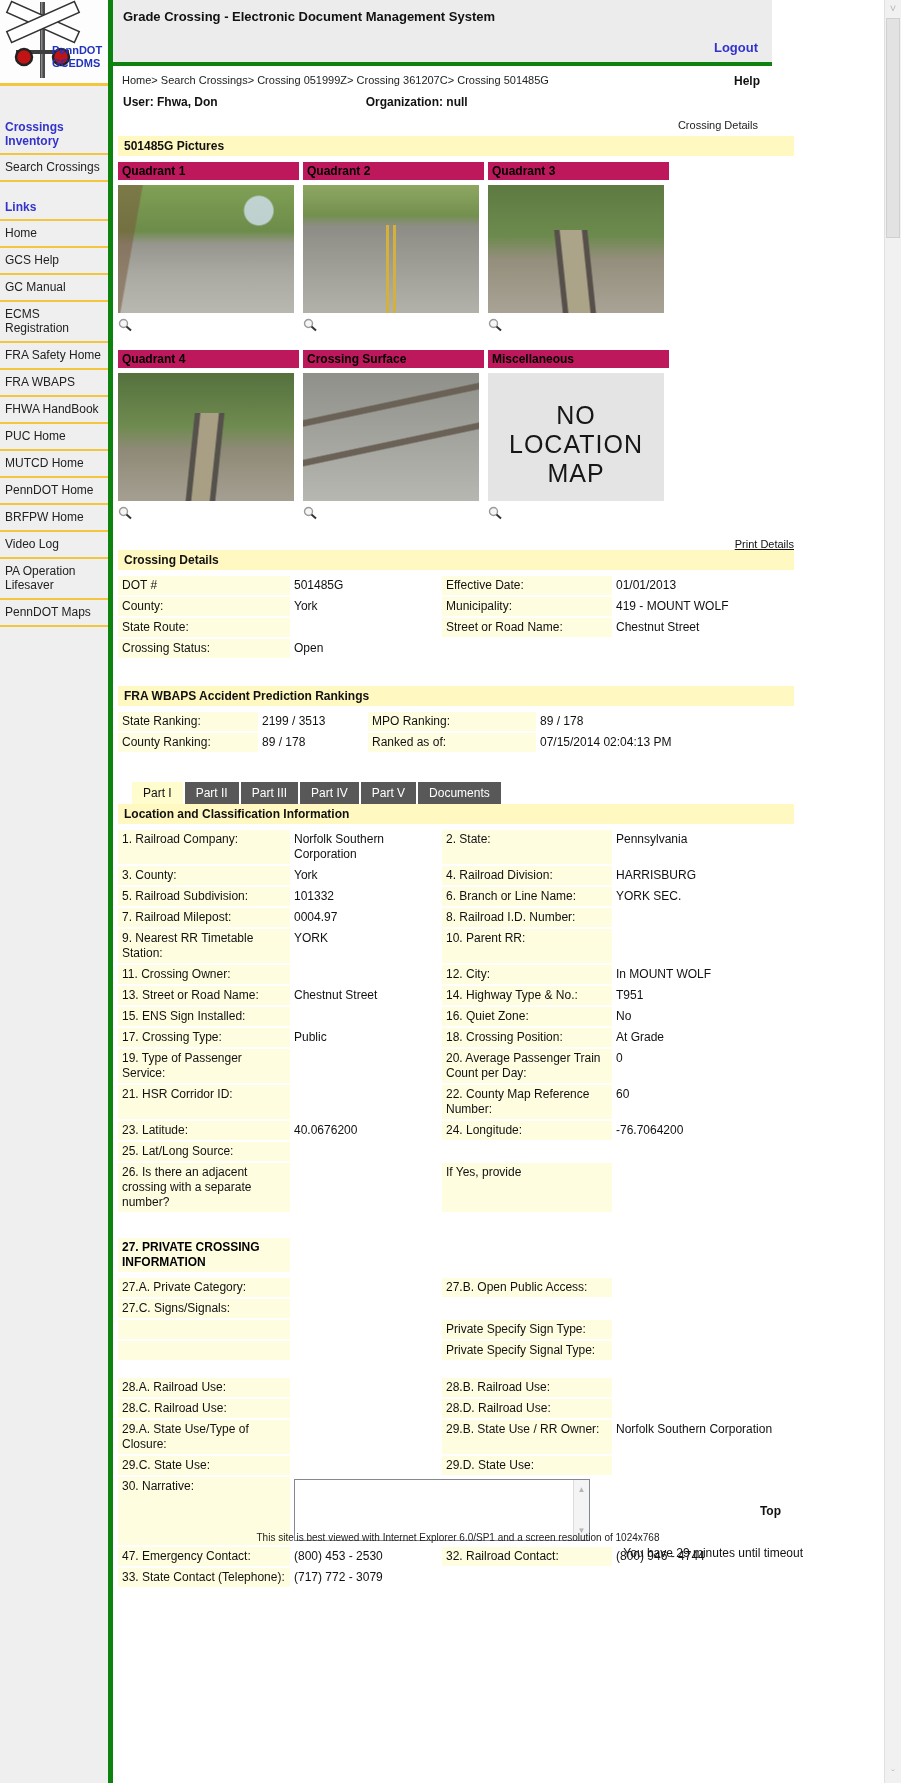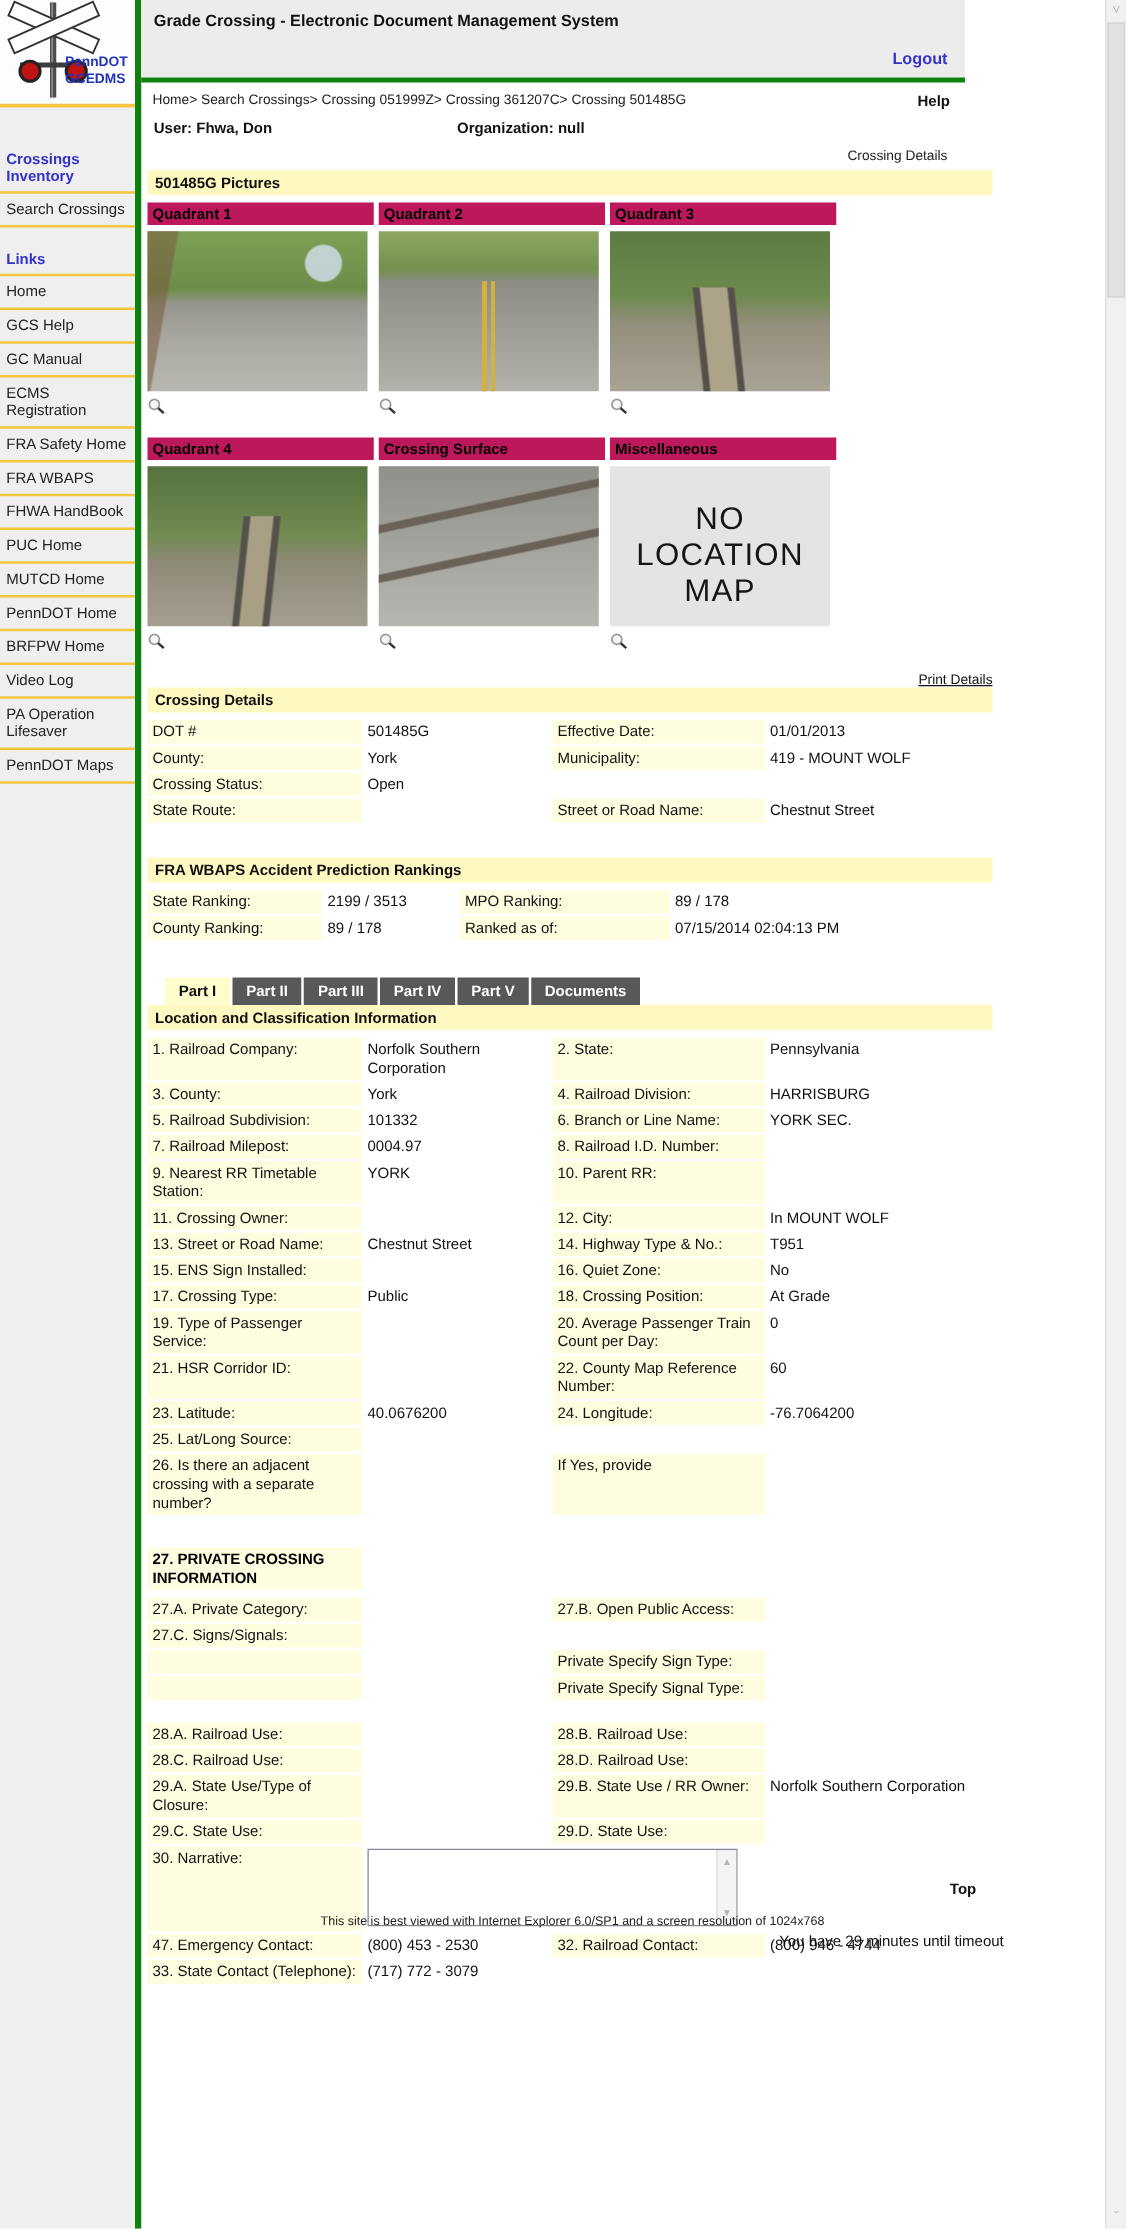--- a/index.html
+++ b/index.html
@@ -83,21 +83,21 @@
   td.vl { background:#fff; }
   td.pl { background:#fff; }
   .cg-l1 { width:172px; } .cg-v1 { width:152px; } .cg-l2 { width:170px; } .cg-v2 { width:182px; }
   .rk-l1 { width:140px; } .rk-v1 { width:110px; } .rk-l2 { width:168px; } .rk-v2 { width:258px; }
 
   .mt26 { margin-top:26px; }
   .mt14 { margin-top:14px; }
 
   
   .tabs { margin:28px 0 0 19px; display:flex; }
-  .tab { background:#585858; color:#fff; font-weight:bold; font-size:12px; padding:4px 11px; margin-right:2px; cursor:pointer; }
+  .tab { background:#585858; color:#fff; font-weight:normal; font-size:12px; padding:4px 11px; margin-right:2px; cursor:pointer; }
   .tab.active { background:#fffcce; color:#111; }
   .locband { margin-top:0; }
 
   .h27 { width:172px; margin:24px 0 0 5px; background:#fffde0; font-weight:bold; font-size:12px; padding:2px 4px; line-height:15px; }
 
   
   .narr { position:relative; width:296px; height:62px; border:1px solid #828790; background:#fff; }
   .narr-rail { position:absolute; right:0; top:0; bottom:0; width:16px; background:#f4f4f4; border-left:1px solid #ddd; }
   .narr-rail span { position:absolute; left:0; width:15px; text-align:center; font-size:8px; color:#b5b5b5; }
   .narr-up { top:2px; } .narr-dn { bottom:2px; }
@@ -270,30 +270,30 @@
         <td class="lb">Effective Date:</td>
         <td class="vl">01/01/2013</td>
       </tr>
       <tr>
         <td class="lb">County:</td>
         <td class="vl">York</td>
         <td class="lb">Municipality:</td>
         <td class="vl">419 - MOUNT WOLF</td>
       </tr>
       <tr>
+        <td class="lb">State Route:</td>
+        <td class="vl"></td>
+        <td class="lb">Street or Road Name:</td>
+        <td class="vl">Chestnut Street</td>
+      </tr>
+      <tr>
         <td class="lb">Crossing Status:</td>
         <td class="vl">Open</td>
         <td class="pl"></td>
         <td class="pl"></td>
-      </tr>
-      <tr>
-        <td class="lb">State Route:</td>
-        <td class="vl"></td>
-        <td class="lb">Street or Road Name:</td>
-        <td class="vl">Chestnut Street</td>
       </tr>
     </tbody>
       </table>
 
     <div class="band mt26">FRA WBAPS Accident Prediction Rankings</div>
     <table class="dtable">
       <colgroup>
           <col class="rk-l1">
           <col class="rk-v1">
           <col class="rk-l2">

